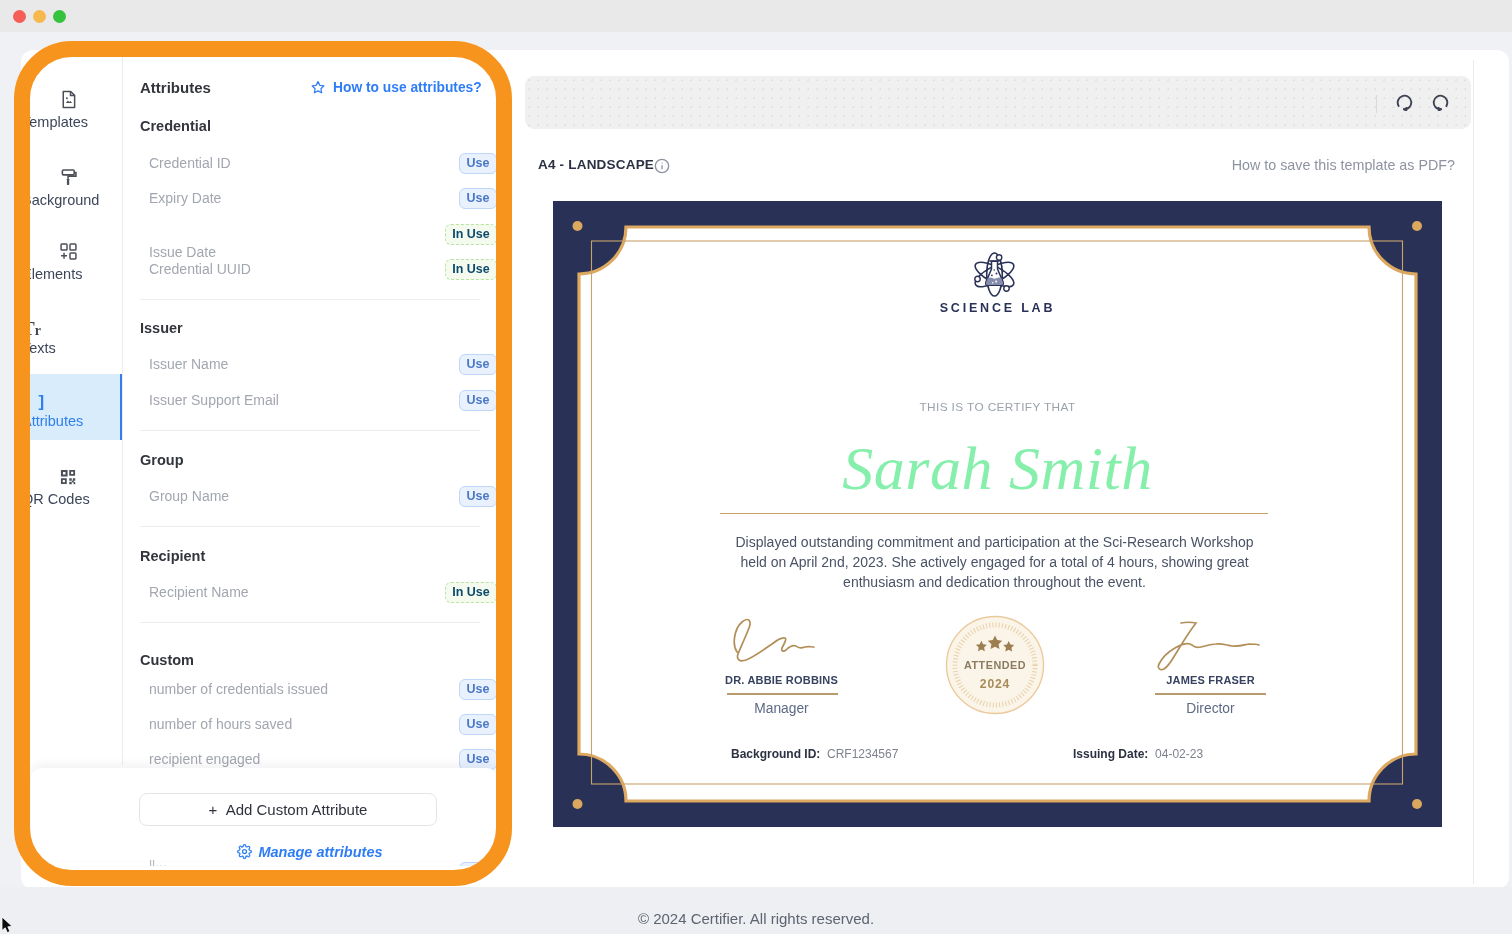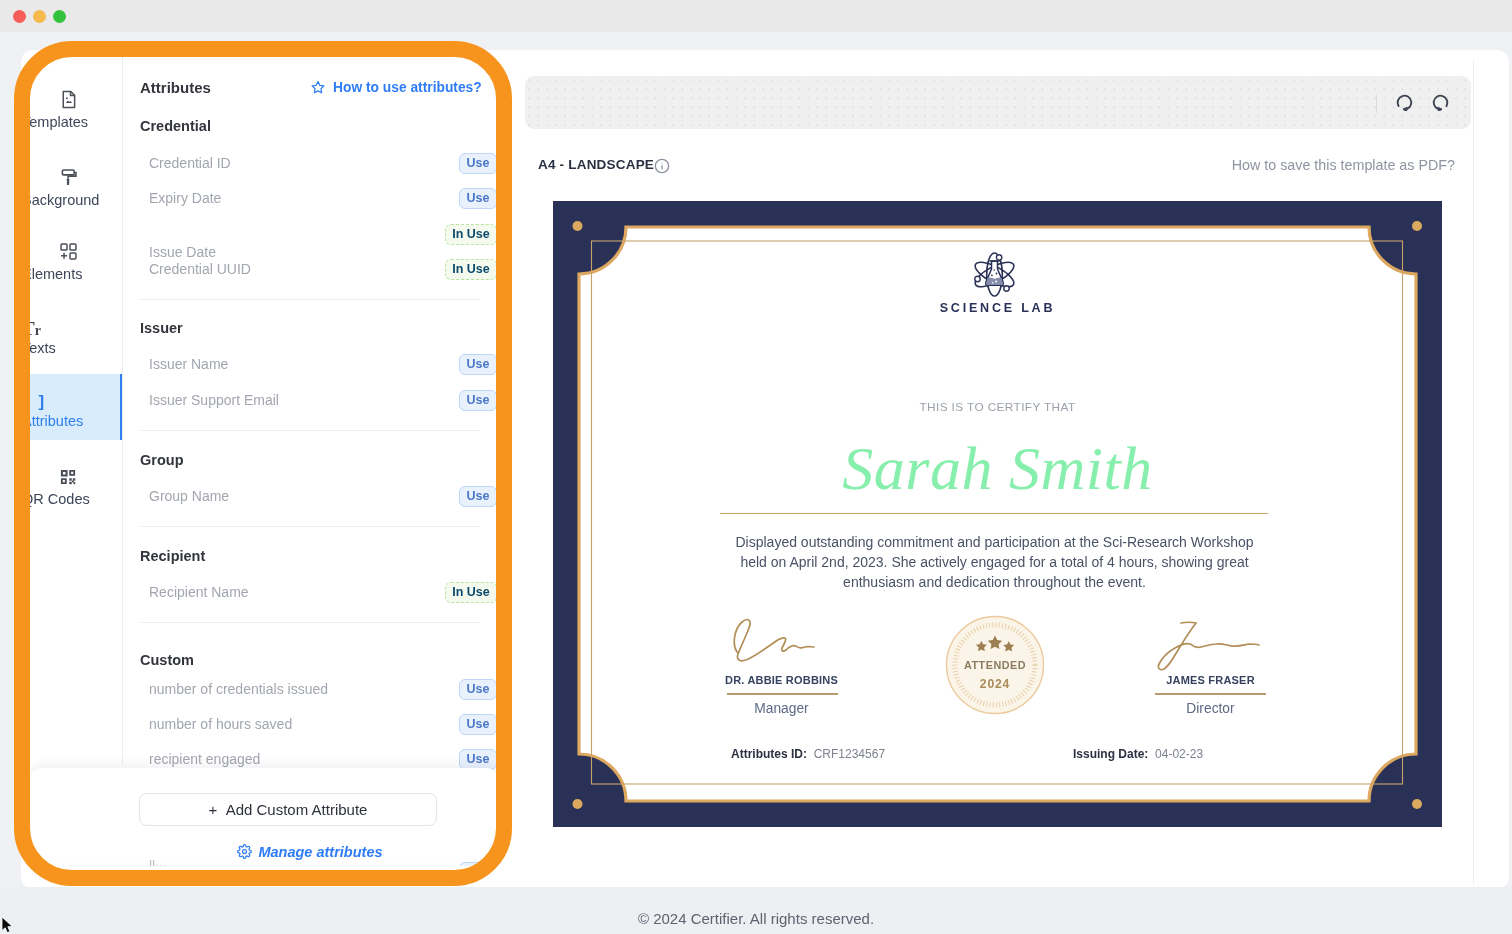--- a/index.html
+++ b/index.html
@@ -234,21 +234,21 @@
     <div class="ctext" style="top:199px; font-size:11.8px; letter-spacing:0.4px; color:#9aa1ab;">THIS IS TO CERTIFY THAT</div>
     <div class="ctext" style="top:232px; font-family:'Liberation Serif',serif; font-style:italic; font-size:62px; letter-spacing:0.5px; color:#86efac;">Sarah Smith</div>
     <div style="position:absolute; left:167px; top:312px; width:548px; height:1px; background:#c9a063;"></div>
     <div class="ctext" style="top:331px; left:-3px; font-size:14px; line-height:20px; color:#4a5266;">Displayed outstanding commitment and participation at the Sci-Research Workshop<br>held on April 2nd, 2023. She actively engaged for a total of 4 hours, showing great<br>enthusiasm and dedication throughout the event.</div>
     <div class="ctext" style="left:-216px; top:473px; font-size:11px; font-weight:bold; letter-spacing:0.2px; color:#364260;">DR. ABBIE ROBBINS</div>
     <div style="position:absolute; left:174px; top:492px; width:111px; height:2px; background:#b99c6d;"></div>
     <div class="ctext" style="left:-216px; top:500px; font-size:13.8px; color:#5d6a85;">Manager</div>
     <div class="ctext" style="left:213px; top:473px; font-size:11px; font-weight:bold; letter-spacing:0.2px; color:#364260;">JAMES FRASER</div>
     <div style="position:absolute; left:602px; top:492px; width:111px; height:2px; background:#b99c6d;"></div>
     <div class="ctext" style="left:213px; top:500px; font-size:13.8px; color:#5d6a85;">Director</div>
-    <div style="position:absolute; left:178px; top:546px; font-size:12px; color:#2c3142;"><b>Attributes ID:</b>&nbsp;&nbsp;<span style="color:#7d828e;">CRF1234567</span></div>
+    <div style="position:absolute; left:178px; top:546px; font-size:12px; color:#2c3142;"><b>Background ID:</b>&nbsp;&nbsp;<span style="color:#7d828e;">CRF1234567</span></div>
     <div style="position:absolute; left:520px; top:546px; font-size:12px; color:#2c3142;"><b>Issuing Date:</b>&nbsp;&nbsp;<span style="color:#7d828e;">04-02-23</span></div>
   </div>
 
   <div class="footerbar"></div>
   <div class="copyright">© 2024 Certifier. All rights reserved.</div>
 
   <svg style="position:absolute; left:1px; top:917px; z-index:70;" width="14" height="17" viewBox="0 0 14 17">
     <path d="M1 0 L1 13.5 L4.2 10.8 L6.3 15.6 L8.9 14.4 L6.8 9.8 L11.2 9.4 Z" fill="#0b0b0b" stroke="#ffffff" stroke-width="0.8"></path>
   </svg>
 

